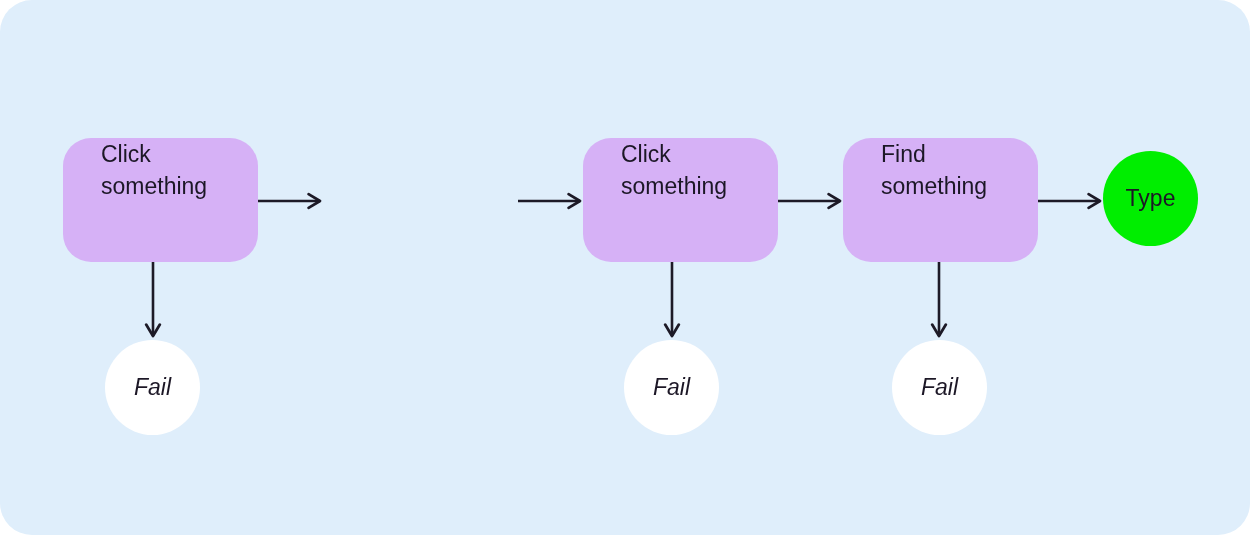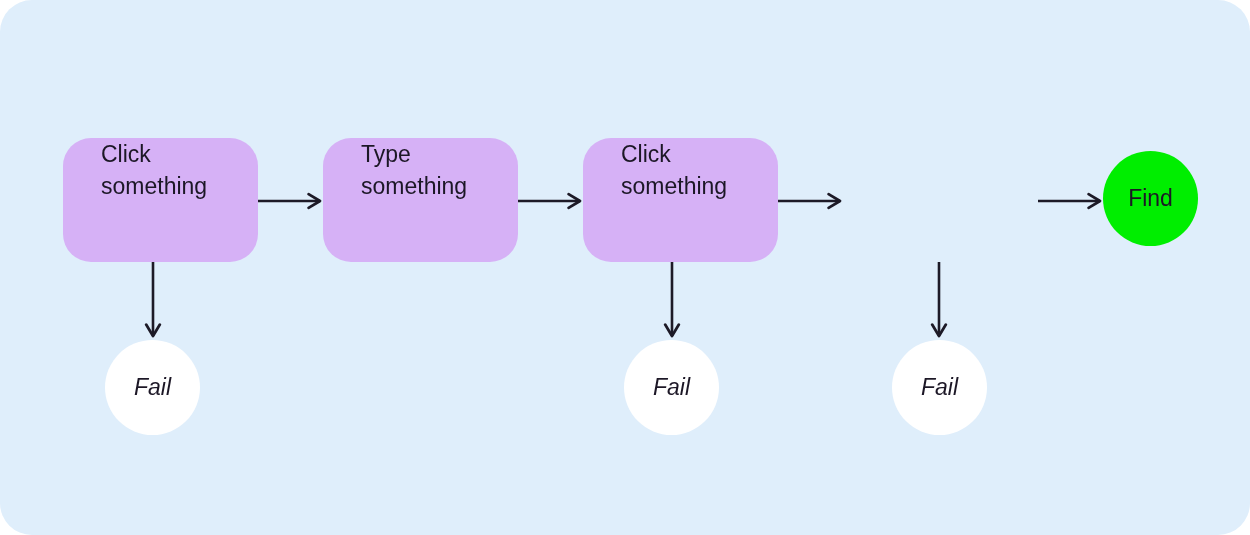--- a/index.html
+++ b/index.html
@@ -84,29 +84,29 @@
       <line x1="1038" y1="201" x2="1100" y2="201" marker-end="url(#chevron)"></line>
       <line x1="153" y1="262" x2="153" y2="336" marker-end="url(#chevron)"></line>
       <line x1="672" y1="262" x2="672" y2="336" marker-end="url(#chevron)"></line>
       <line x1="939" y1="262" x2="939" y2="336" marker-end="url(#chevron)"></line>
     </g>
   </svg>
 
   <div class="node step step-1">
     <span class="step-label">Click something</span>
   </div>
-  <div class="node step step-2">
-    <span class="step-label">Type something</span>
-  </div>
   <div class="node step step-3">
     <span class="step-label">Click something</span>
   </div>
+  <div class="node step step-4">
+    <span class="step-label">Find something</span>
+  </div>
 
   <div class="node circle pass">
-    <span>Find</span>
+    <span>Type</span>
   </div>
   <div class="node circle fail fail-1">
     <span>Fail</span>
   </div>
   <div class="node circle fail fail-2">
     <span>Fail</span>
   </div>
   <div class="node circle fail fail-3">
     <span>Fail</span>
   </div>

